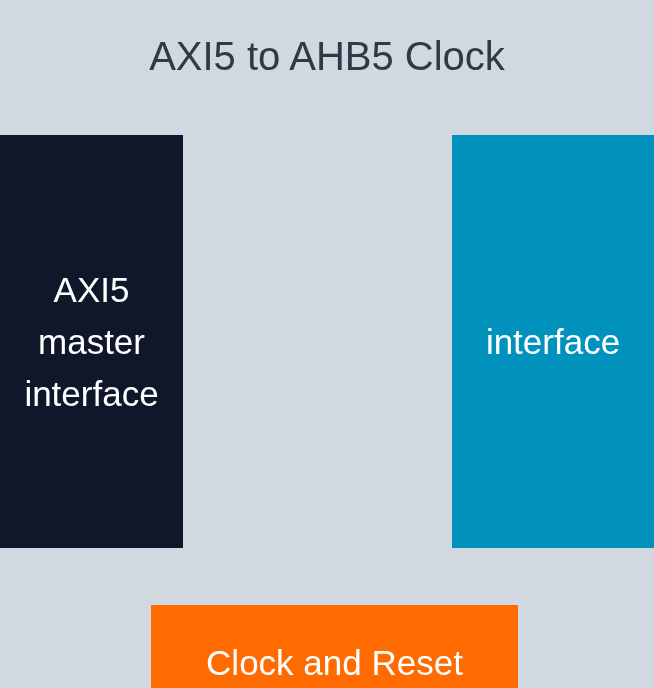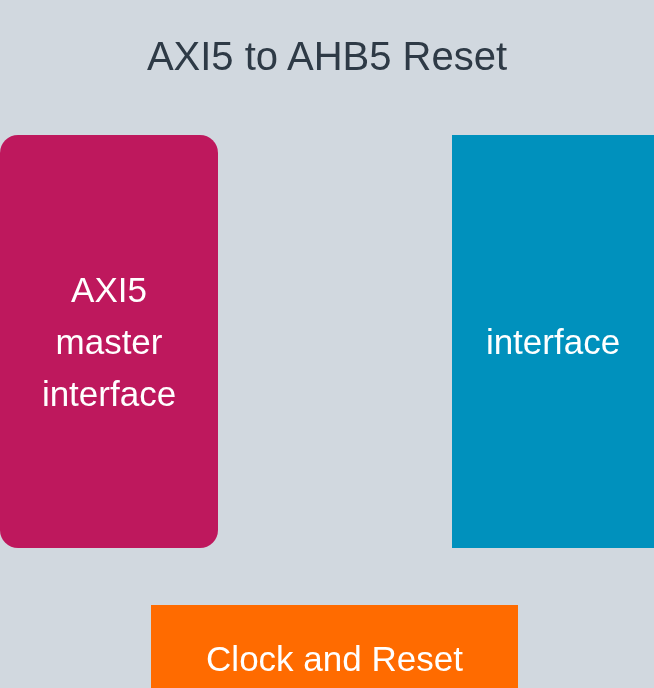--- a/index.html
+++ b/index.html
@@ -33,49 +33,48 @@
       color: #ffffff;
       font-size: 35px;
       line-height: 52px;
     }
     .block .label {
       display: block;
     }
     #axi-block {
       left: 0;
       top: 135px;
-      width: 218px;
+      width: 183px;
       height: 413px;
-      background: #be185d;
-      border-radius: 18px;
+      background: #0f172a;
     }
     #ahb-block {
       left: 452px;
       top: 135px;
       width: 202px;
       height: 413px;
       background: #0091bd;
     }
     #clk-block {
       left: 151px;
       top: 605px;
       width: 367px;
       height: 83px;
       background: #ff6b00;
-      align-items: center;
+      align-items: flex-end;
       padding-top: 24px;
       box-sizing: border-box;
       font-size: 35px;
       line-height: 50px;
     }
   </style>
 </head>
 <body>
 
-<div class="title">AXI5 to AHB5 Reset</div>
+<div class="title">AXI5 to AHB5 Clock</div>
 
 <div class="block" id="axi-block">
   <div>
     <span class="label">AXI5</span>
     <span class="label">master</span>
     <span class="label">interface</span>
   </div>
 </div>
 
 <div class="block" id="ahb-block">

